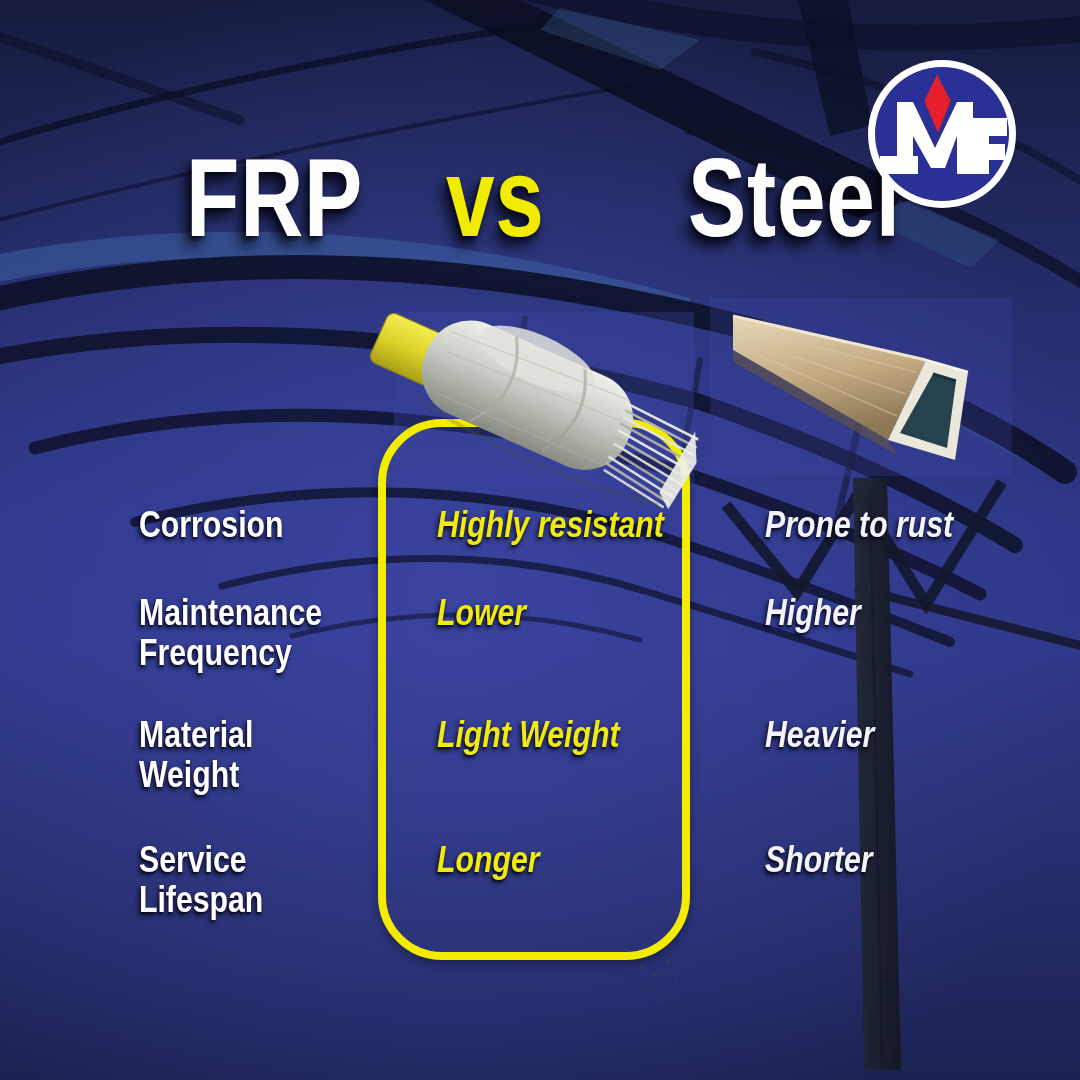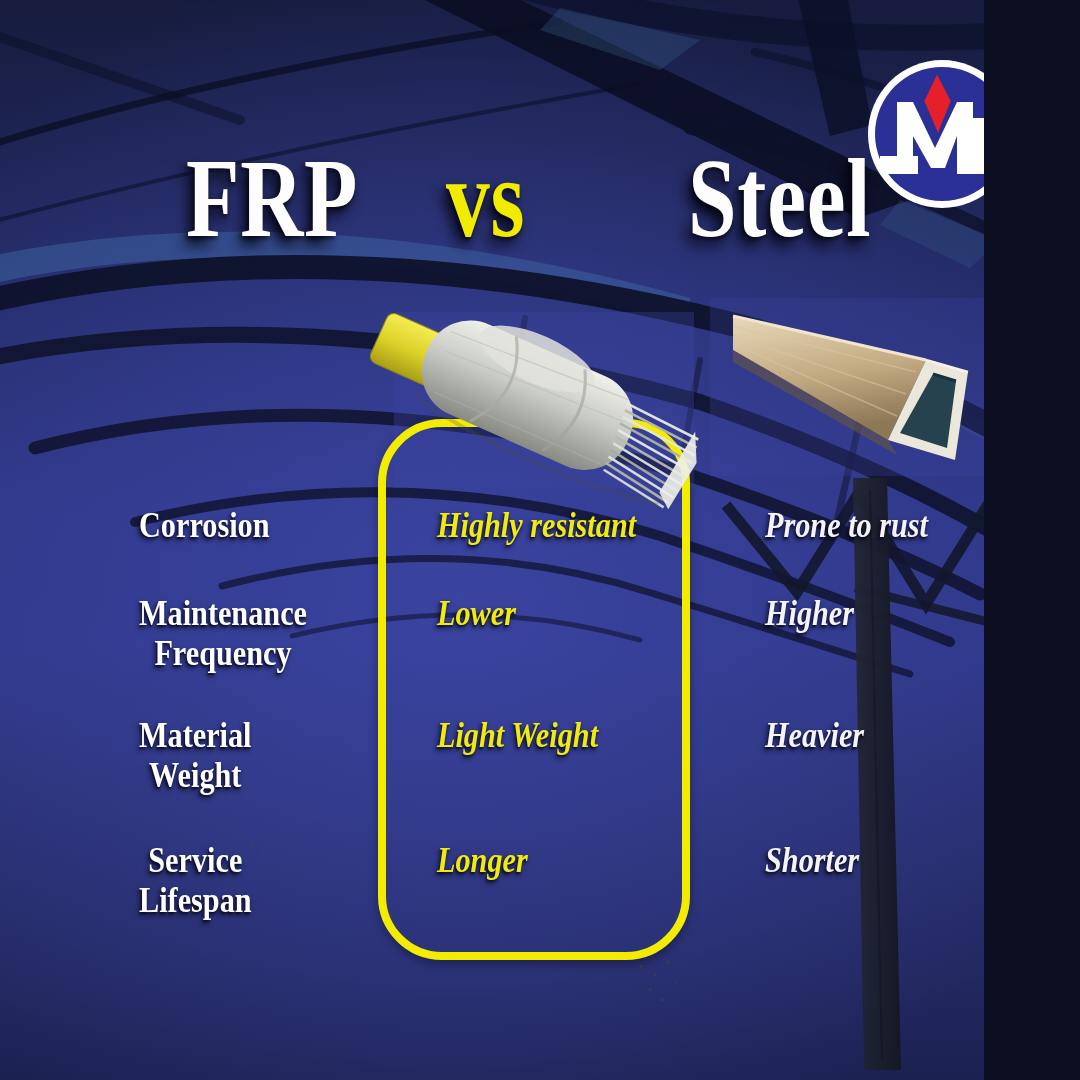--- a/index.html
+++ b/index.html
@@ -1,19 +1,18 @@
 <!DOCTYPE html>
 <html><head>
 <meta charset="utf-8">
 <style>
   html,body{margin:0;padding:0;background:#0b0e20;}
   .canvas{
-    position:relative;width:984px;height:1080px;overflow:hidden;
-    font-family:Liberation Serif, serif;
-    text-align:center;
+    position:relative;width:1080px;height:1080px;overflow:hidden;
+    font-family:Liberation Sans, sans-serif;
   }
   .canvas svg{position:absolute;left:0;top:0;}
   #bg{z-index:0;}
   #frp-frame{
     position:absolute;z-index:2;box-sizing:border-box;
     left:378px;top:419px;width:312px;height:541px;
     border:8px solid #f3eb00;border-radius:64px;
     box-shadow:0 4px 10px rgba(0,0,10,.35);
   }
   #fg{z-index:3;}

